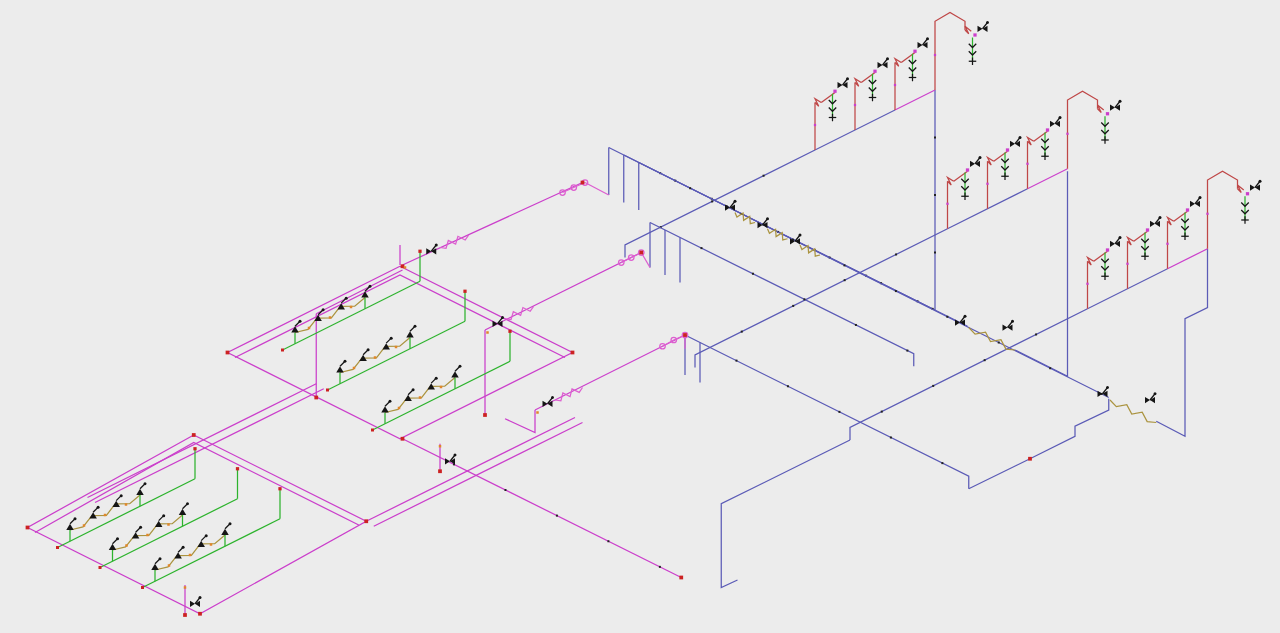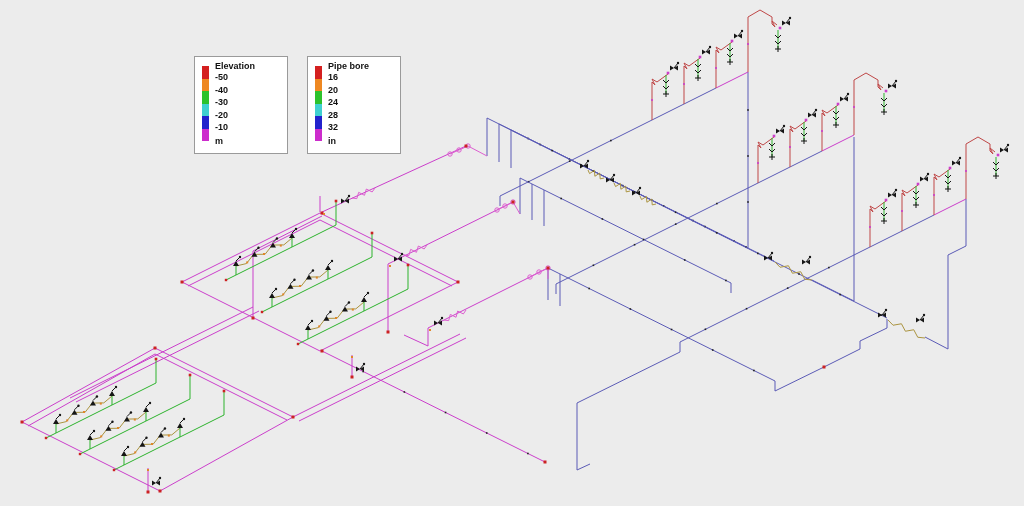--- a/index.html
+++ b/index.html
@@ -678,48 +678,14 @@
         <rect x="429" y="329" width="2" height="2" fill="#e0872a"></rect>
       </g>
       <g>
         <rect x="389" y="265" width="2" height="2" fill="#e0872a"></rect>
       </g>
       <g>
         <rect x="323" y="213" width="2" height="2" fill="#e0872a"></rect>
       </g>
     </svg>
 
-  <div class="legend" id="legend0" style="left: 194px; top: 56px;">
-    <div class="cbar" id="cbar0">
-        <div style="background: rgb(212, 32, 32);"></div>
-        <div style="background: rgb(238, 136, 34);"></div>
-        <div style="background: rgb(44, 194, 44);"></div>
-        <div style="background: rgb(63, 208, 208);"></div>
-        <div style="background: rgb(34, 34, 204);"></div>
-        <div style="background: rgb(204, 44, 204);"></div>
-      </div>
-    <div class="ltitle">Elevation</div>
-    <div class="lbl l0">-50</div>
-    <div class="lbl l1">-40</div>
-    <div class="lbl l2">-30</div>
-    <div class="lbl l3">-20</div>
-    <div class="lbl l4">-10</div>
-    <div class="lunit">m</div>
-  </div>
 
-  <div class="legend" id="legend1" style="left: 307px; top: 56px;">
-    <div class="cbar" id="cbar1">
-        <div style="background: rgb(212, 32, 32);"></div>
-        <div style="background: rgb(238, 136, 34);"></div>
-        <div style="background: rgb(44, 194, 44);"></div>
-        <div style="background: rgb(63, 208, 208);"></div>
-        <div style="background: rgb(34, 34, 204);"></div>
-        <div style="background: rgb(204, 44, 204);"></div>
-      </div>
-    <div class="ltitle">Pipe bore</div>
-    <div class="lbl l0">16</div>
-    <div class="lbl l1">20</div>
-    <div class="lbl l2">24</div>
-    <div class="lbl l3">28</div>
-    <div class="lbl l4">32</div>
-    <div class="lunit">in</div>
-  </div>
 </div>
 
 </body></html>

